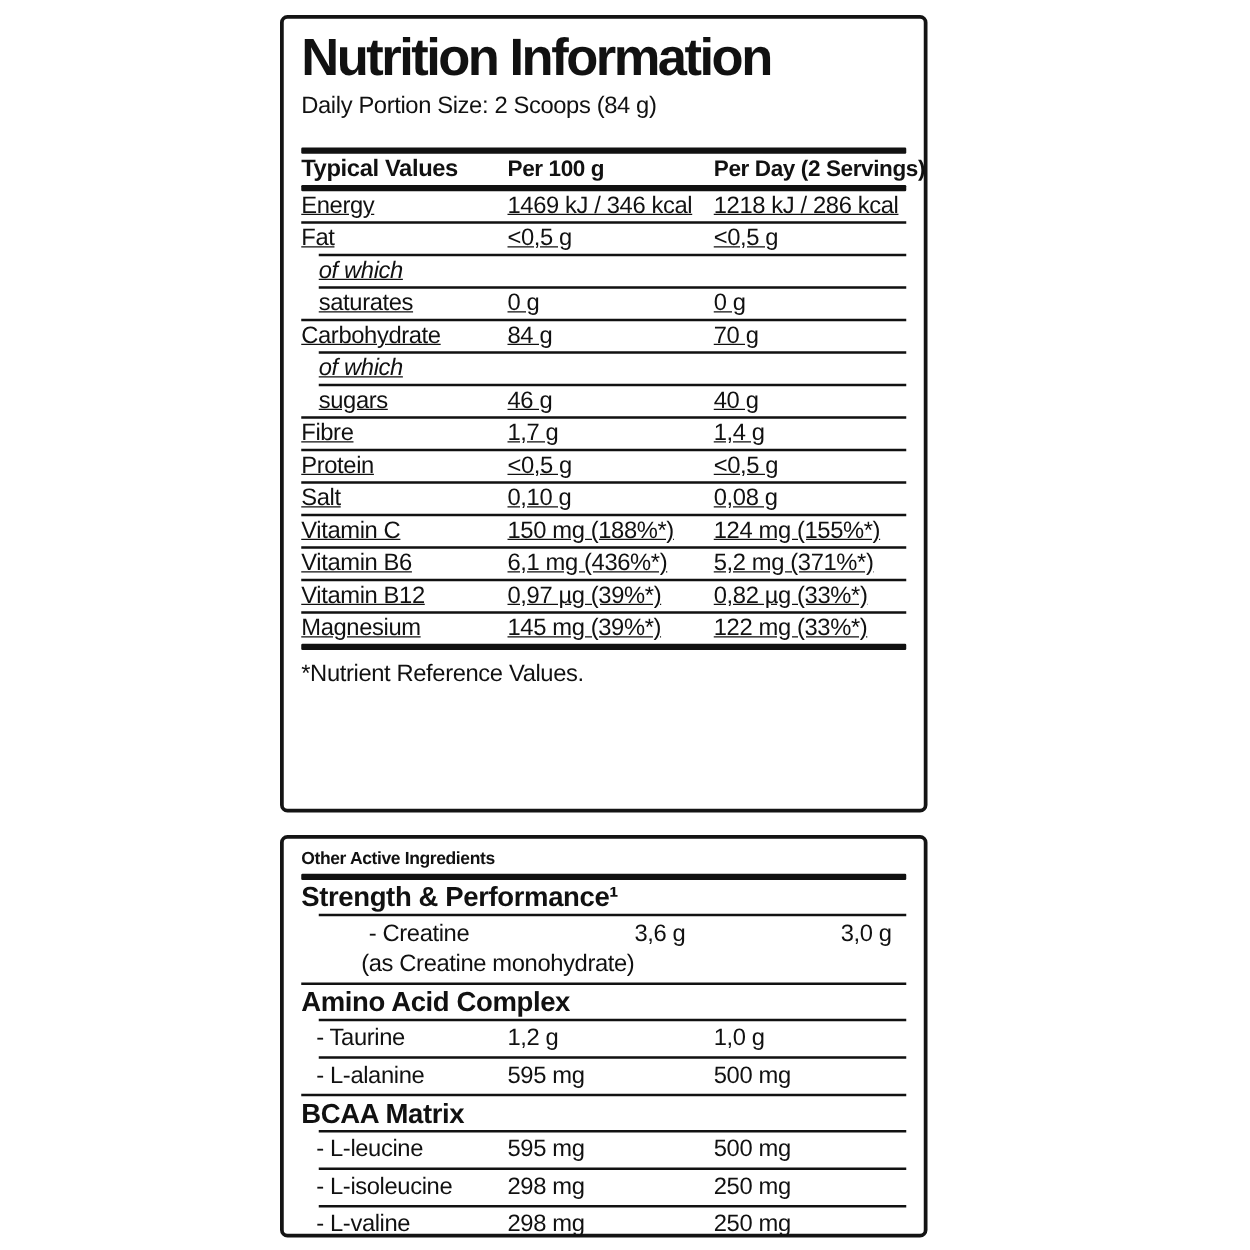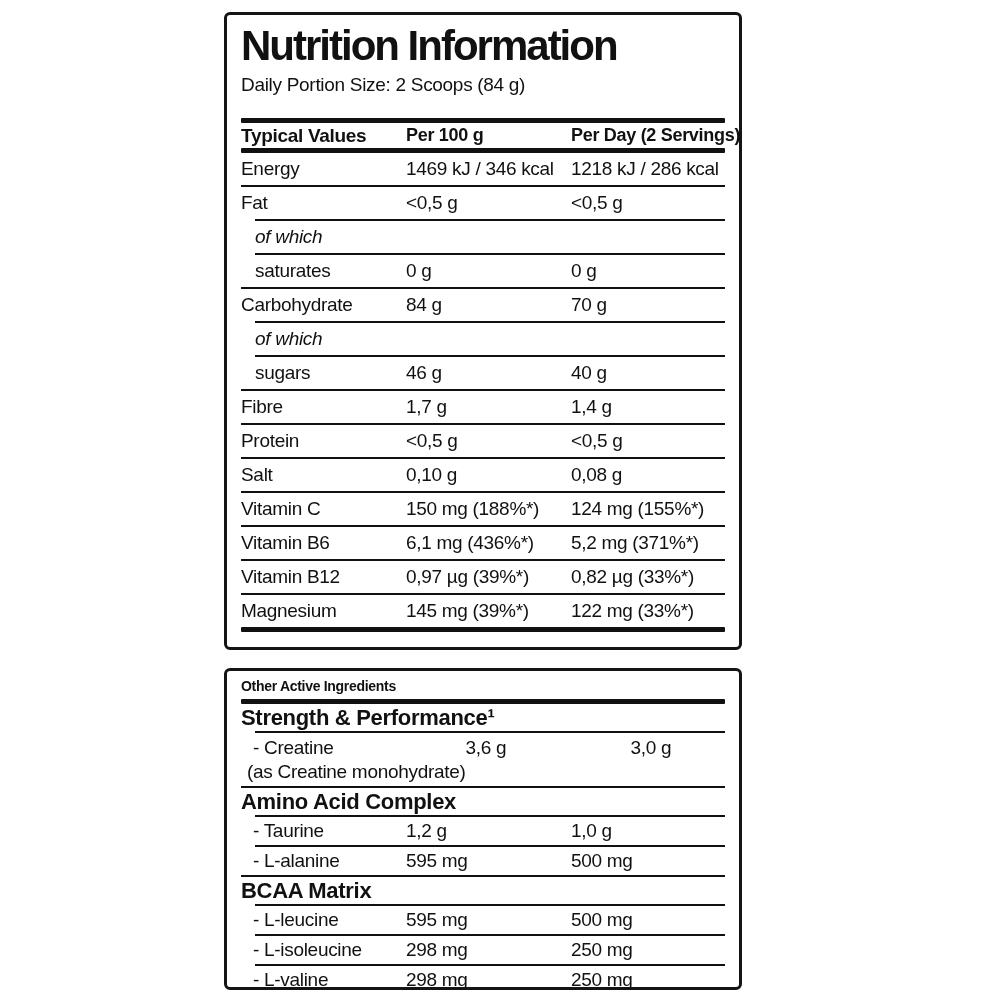--- a/index.html
+++ b/index.html
@@ -44,21 +44,21 @@
 
   .grid-row {
     display: grid;
     grid-template-columns: 1fr 165px 154px;
     align-items: center;
     font-size: 19px;
     letter-spacing: -0.3px;
   }
   .hdr-row { height: 25px; font-weight: bold; }
   .hdr-row .c2, .hdr-row .c3 { font-size: 18px; }
-  .data-row { height: 32px; }
+  .data-row { height: 24px; text-decoration: underline; }
   .c2, .c3 { text-align: left; white-space: nowrap; }
   .lbl { white-space: nowrap; }
   .lbl.sub { padding-left: 14px; }
   .lbl.italic { font-style: italic; }
 
   
   .oa-title {
     font-size: 14px;
     font-weight: bold;
     margin-top: 7px;
@@ -72,20 +72,21 @@
     display: flex;
     align-items: center;
     letter-spacing: -0.3px;
   }
   .item-row { height: 28px; }
   .item-row .lbl { padding-left: 12px; }
   .item-row.two-line {
     height: 50px;
     align-items: start;
     padding-top: 3px;
+    margin-left: 42px;
   }
   .item-row.two-line .c2, .item-row.two-line .c3 { line-height: 24px; }
   .item-lbl-line { line-height: 24px; white-space: nowrap; }
   .item-sub-line { line-height: 24px; margin-left: -6px; white-space: nowrap; }
   .footnote {
     font-size: 19px;
     margin-top: 9px;
     letter-spacing: -0.3px;
   }
 </style>
@@ -195,20 +196,21 @@
   </div>
   <div class="rule"></div>
 
   <div class="grid-row data-row">
     <span class="lbl">Magnesium</span>
     <span class="c2">145 mg (39%*)</span>
     <span class="c3">122 mg (33%*)</span>
   </div>
   <div class="thick"></div>
 
+  <div class="footnote">*Nutrient Reference Values.</div>
 </div>
 
 <div class="panel" id="panel2">
   <div class="oa-title">Other Active Ingredients</div>
   <div class="thick"></div>
 
   <div class="section-name">Strength &amp; Performance¹</div>
   <div class="rule indent"></div>
   <div class="grid-row item-row two-line">
     <span class="lbl">

